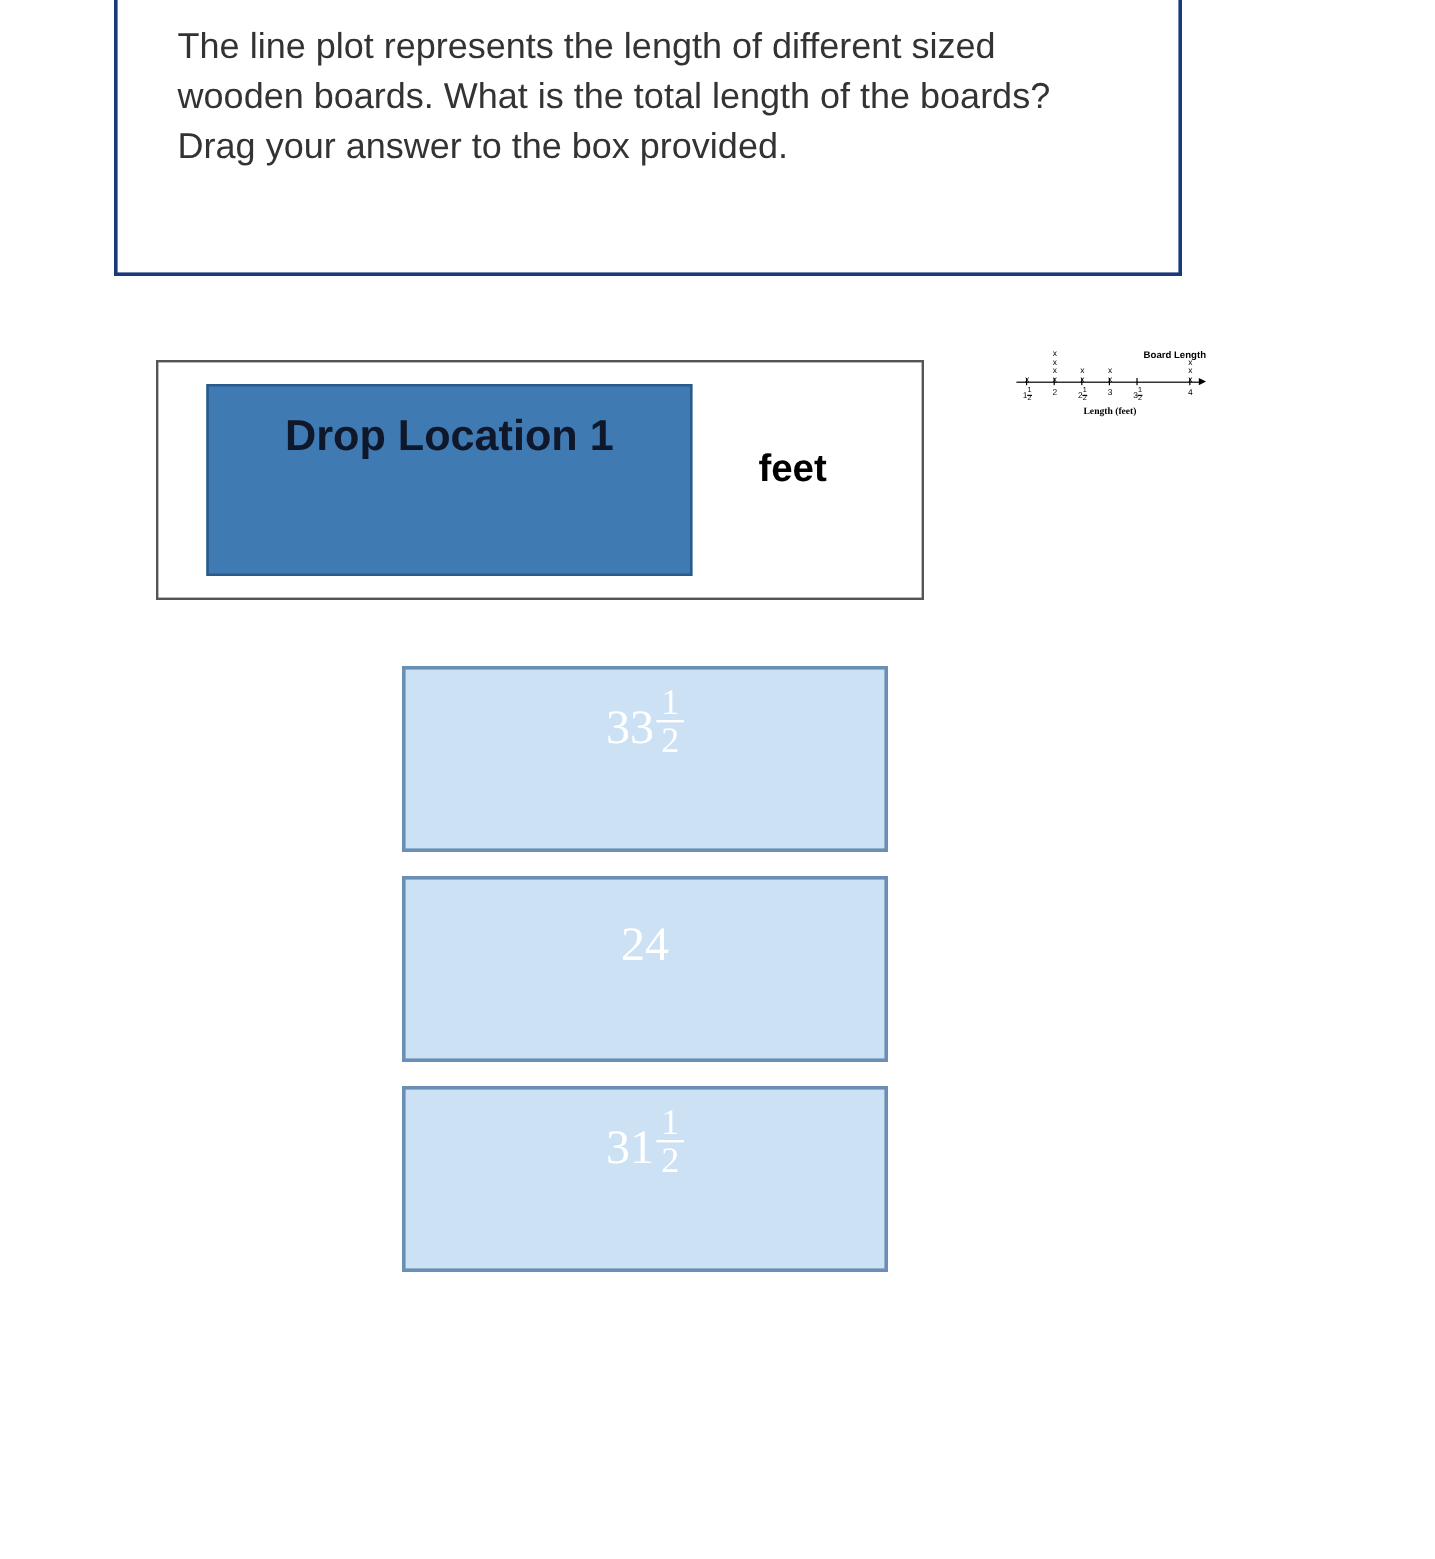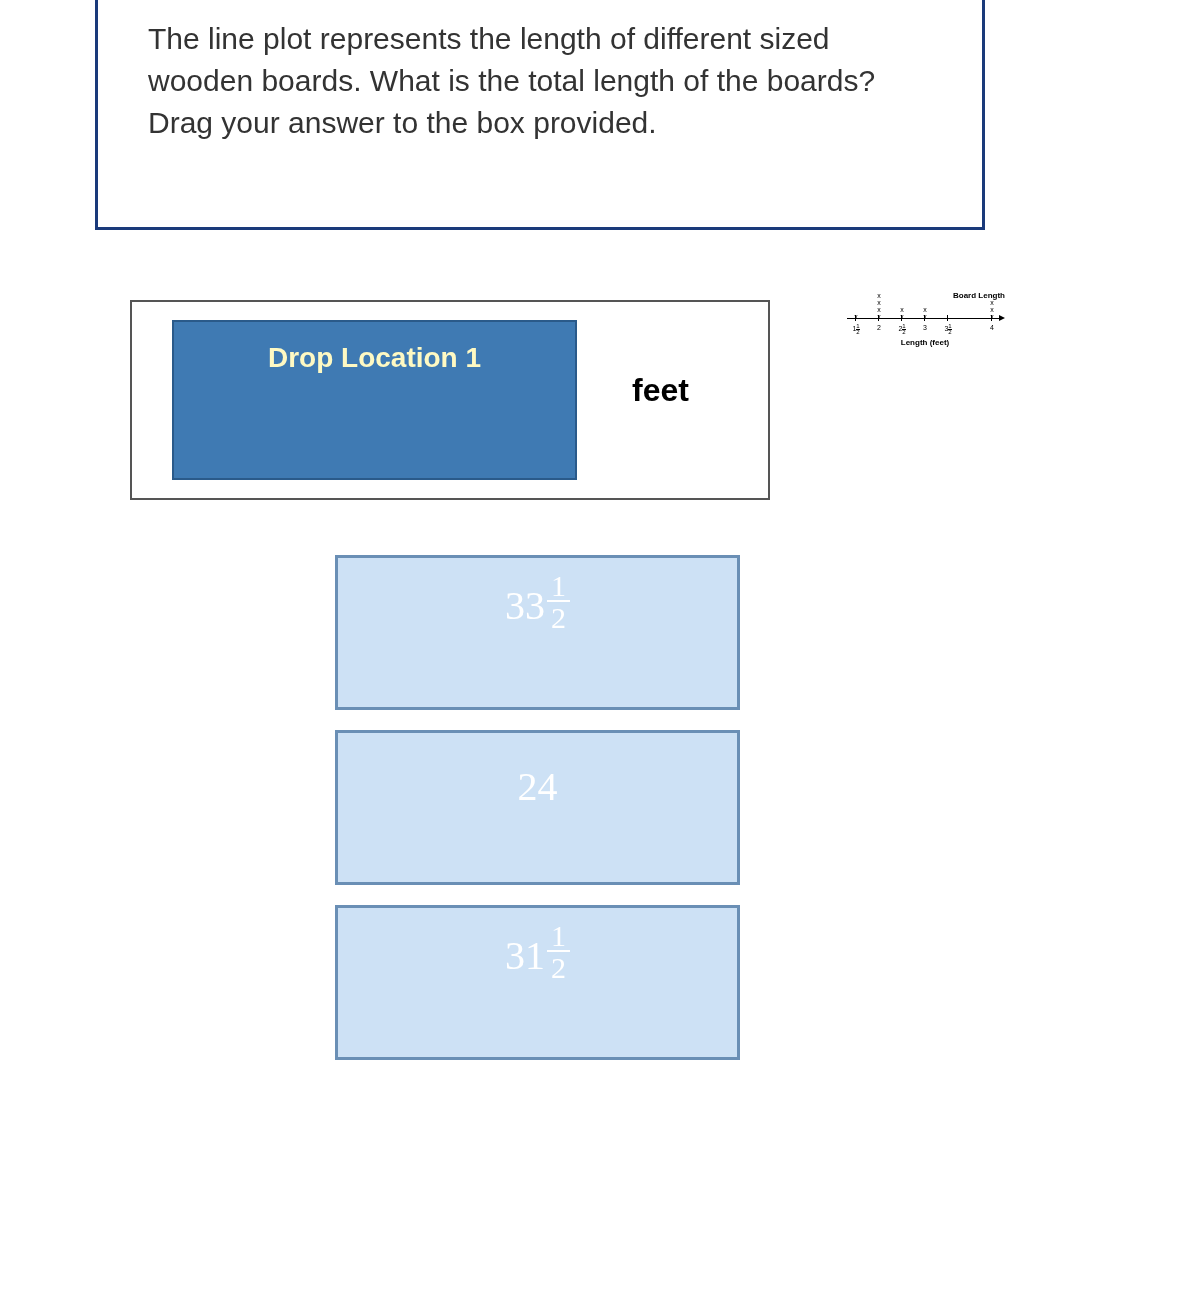--- a/index.html
+++ b/index.html
@@ -37,23 +37,23 @@
       left: 40px;
       top: 18px;
       width: 405px;
       height: 160px;
       background: #3f7ab3;
       border: 2px solid #2a5a8a;
       text-align: center;
       padding-top: 20px;
     }
     .drop-zone-label {
-      font-size: 28px;
-      font-weight: bold;
-      color: #fef9c3;
+      font-size: 36px;
+      font-weight: bold;
+      color: #0f172a;
     }
     .feet-label {
       position: absolute;
       left: 500px;
       top: 70px;
       font-size: 32px;
       font-weight: bold;
       color: #000;
     }
     .lineplot {
@@ -122,20 +122,21 @@
     }
     .lp-xlabel {
       position: absolute;
       top: 70px;
       left: 0;
       width: 100%;
       text-align: center;
       font-size: 8px;
       font-weight: bold;
       color: #000;
+      font-family: Liberation Serif, serif;
     }
     .tiny-frac {
       display: inline-block;
       font-size: 6px;
       vertical-align: middle;
     }
     .tiny-frac .tn { display:block; border-bottom: 0.5px solid #000; line-height:5px; }
     .tiny-frac .td { display:block; line-height:5px; }
 
     .options {

